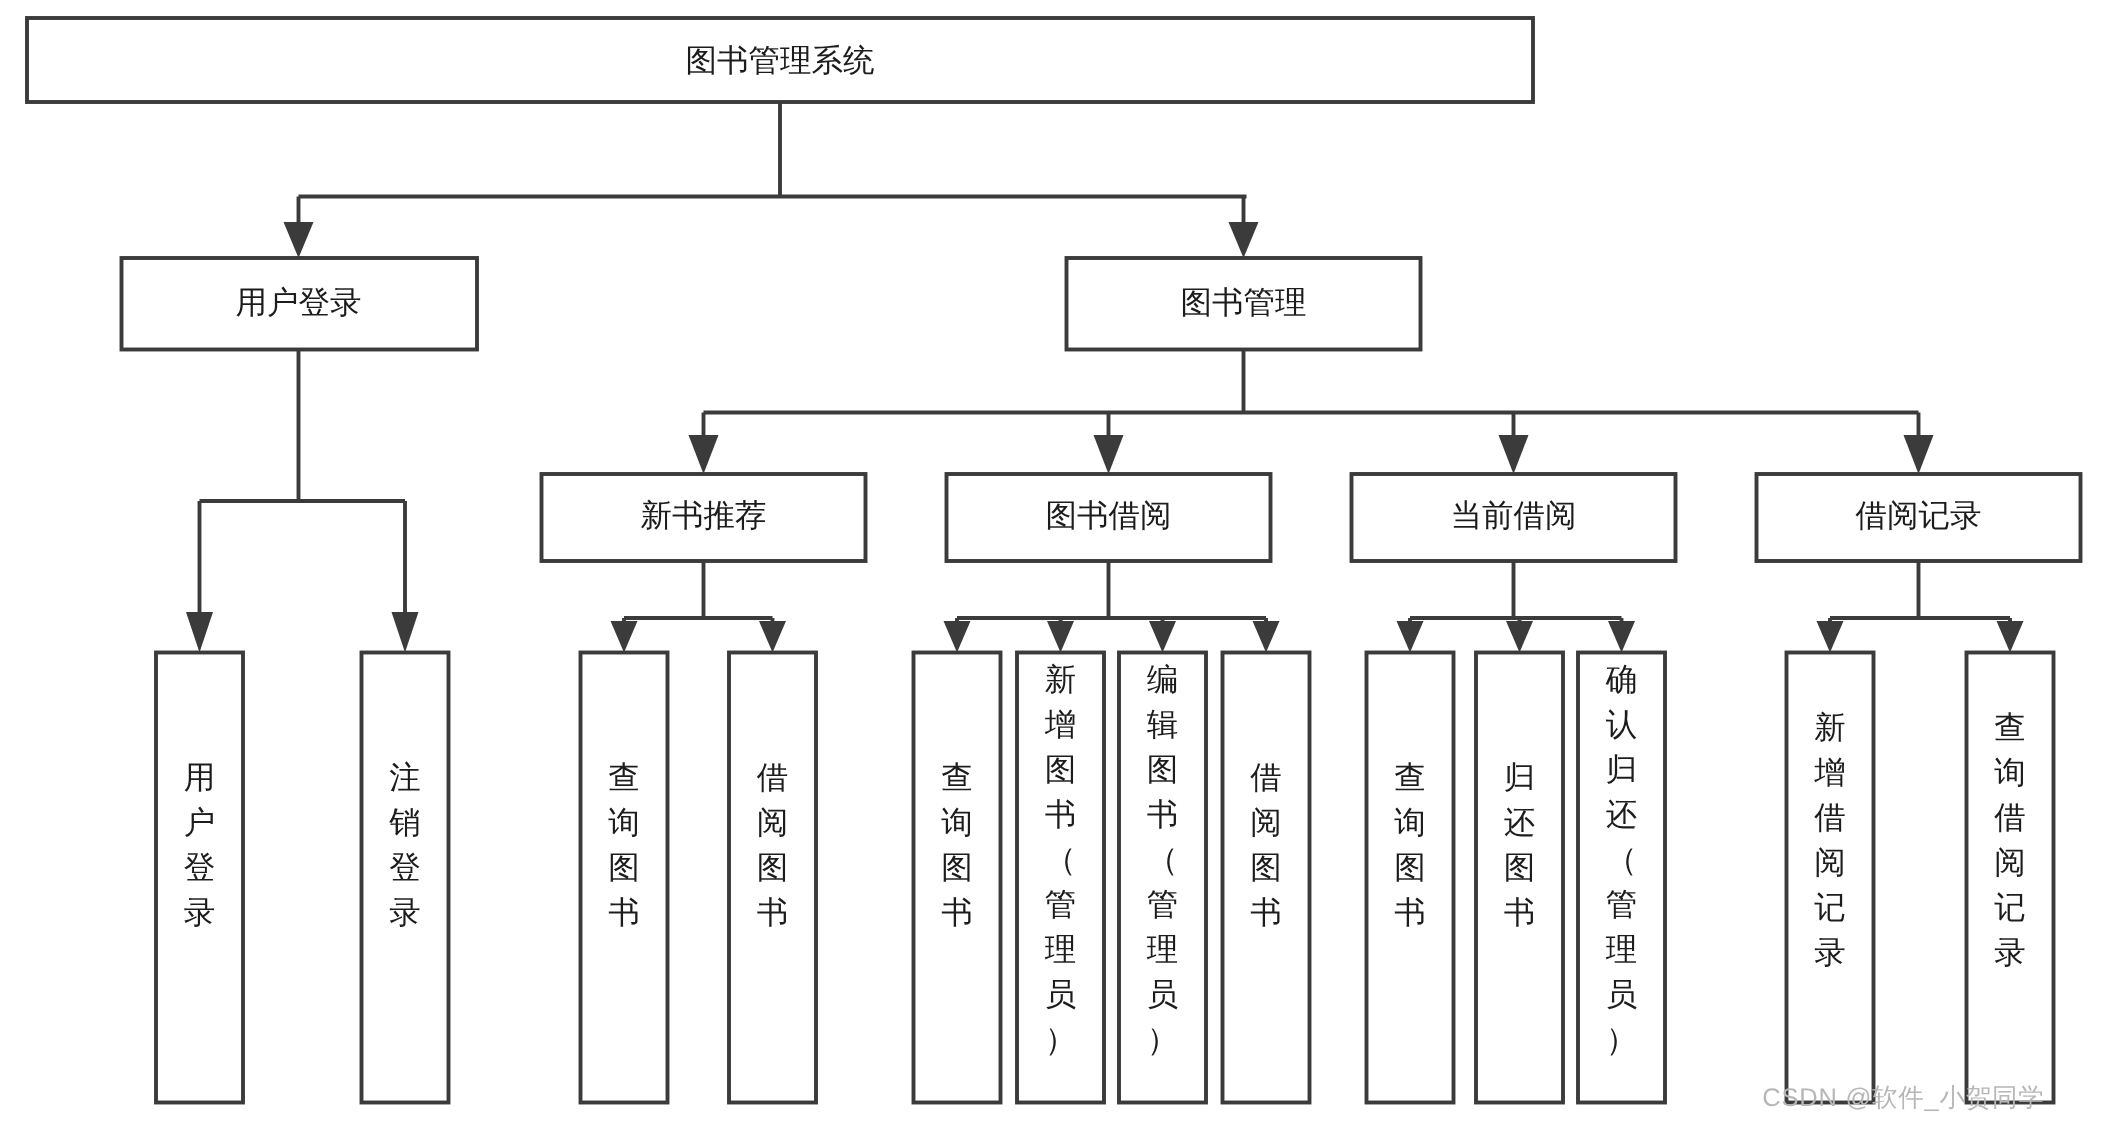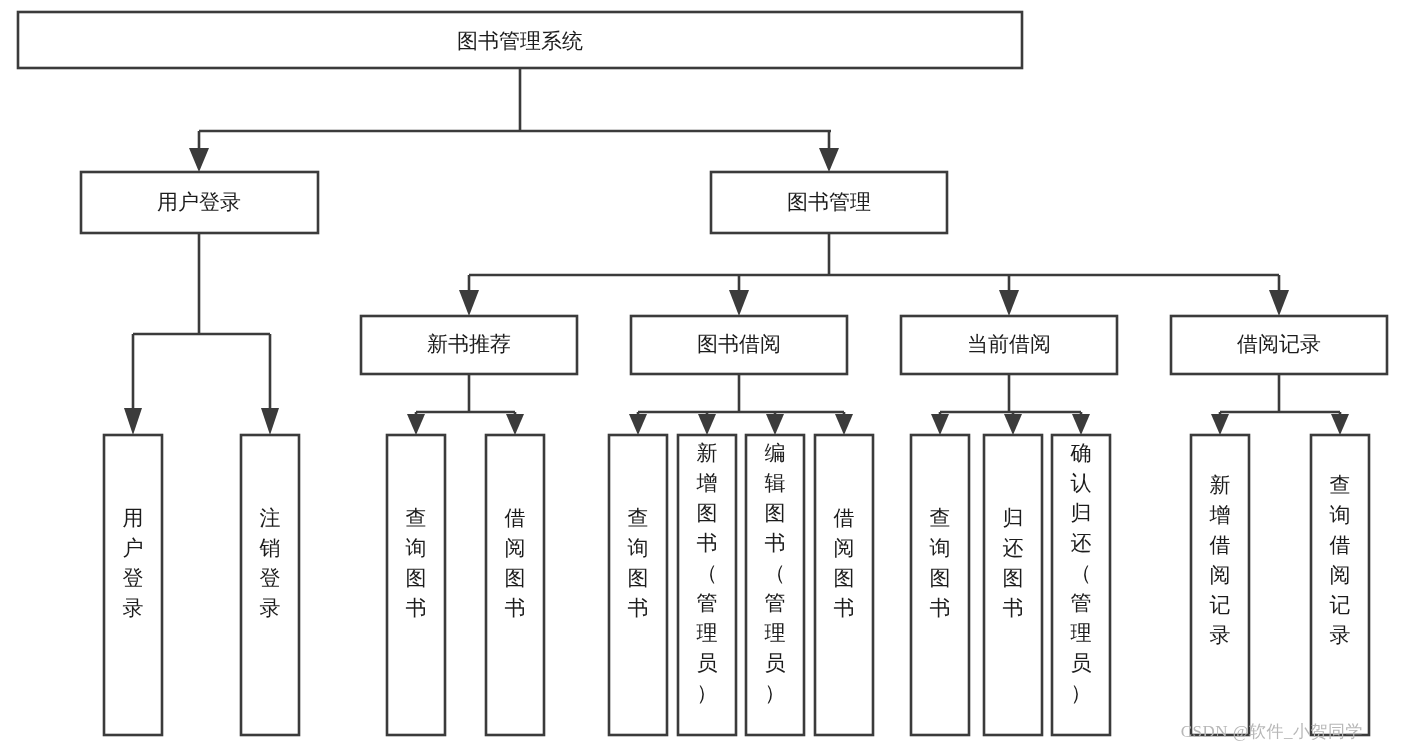--- a/index.html
+++ b/index.html
@@ -52,21 +52,21 @@
   .node-label-v {
     font-family: "Liberation Sans", sans-serif;
     font-size: 21px;
     fill: #1c1c1c;
     text-anchor: middle;
   }
   .watermark {
     position: absolute;
     right: 8px;
     bottom: 4px;
-    font-family: Liberation Serif, serif;
+    font-family: Liberation Sans, sans-serif;
     font-size: 17px;
     color: #b7b7b7;
     letter-spacing: 0.5px;
     white-space: nowrap;
     user-select: none;
   }
 </style>
 </head>
 <body>
 

